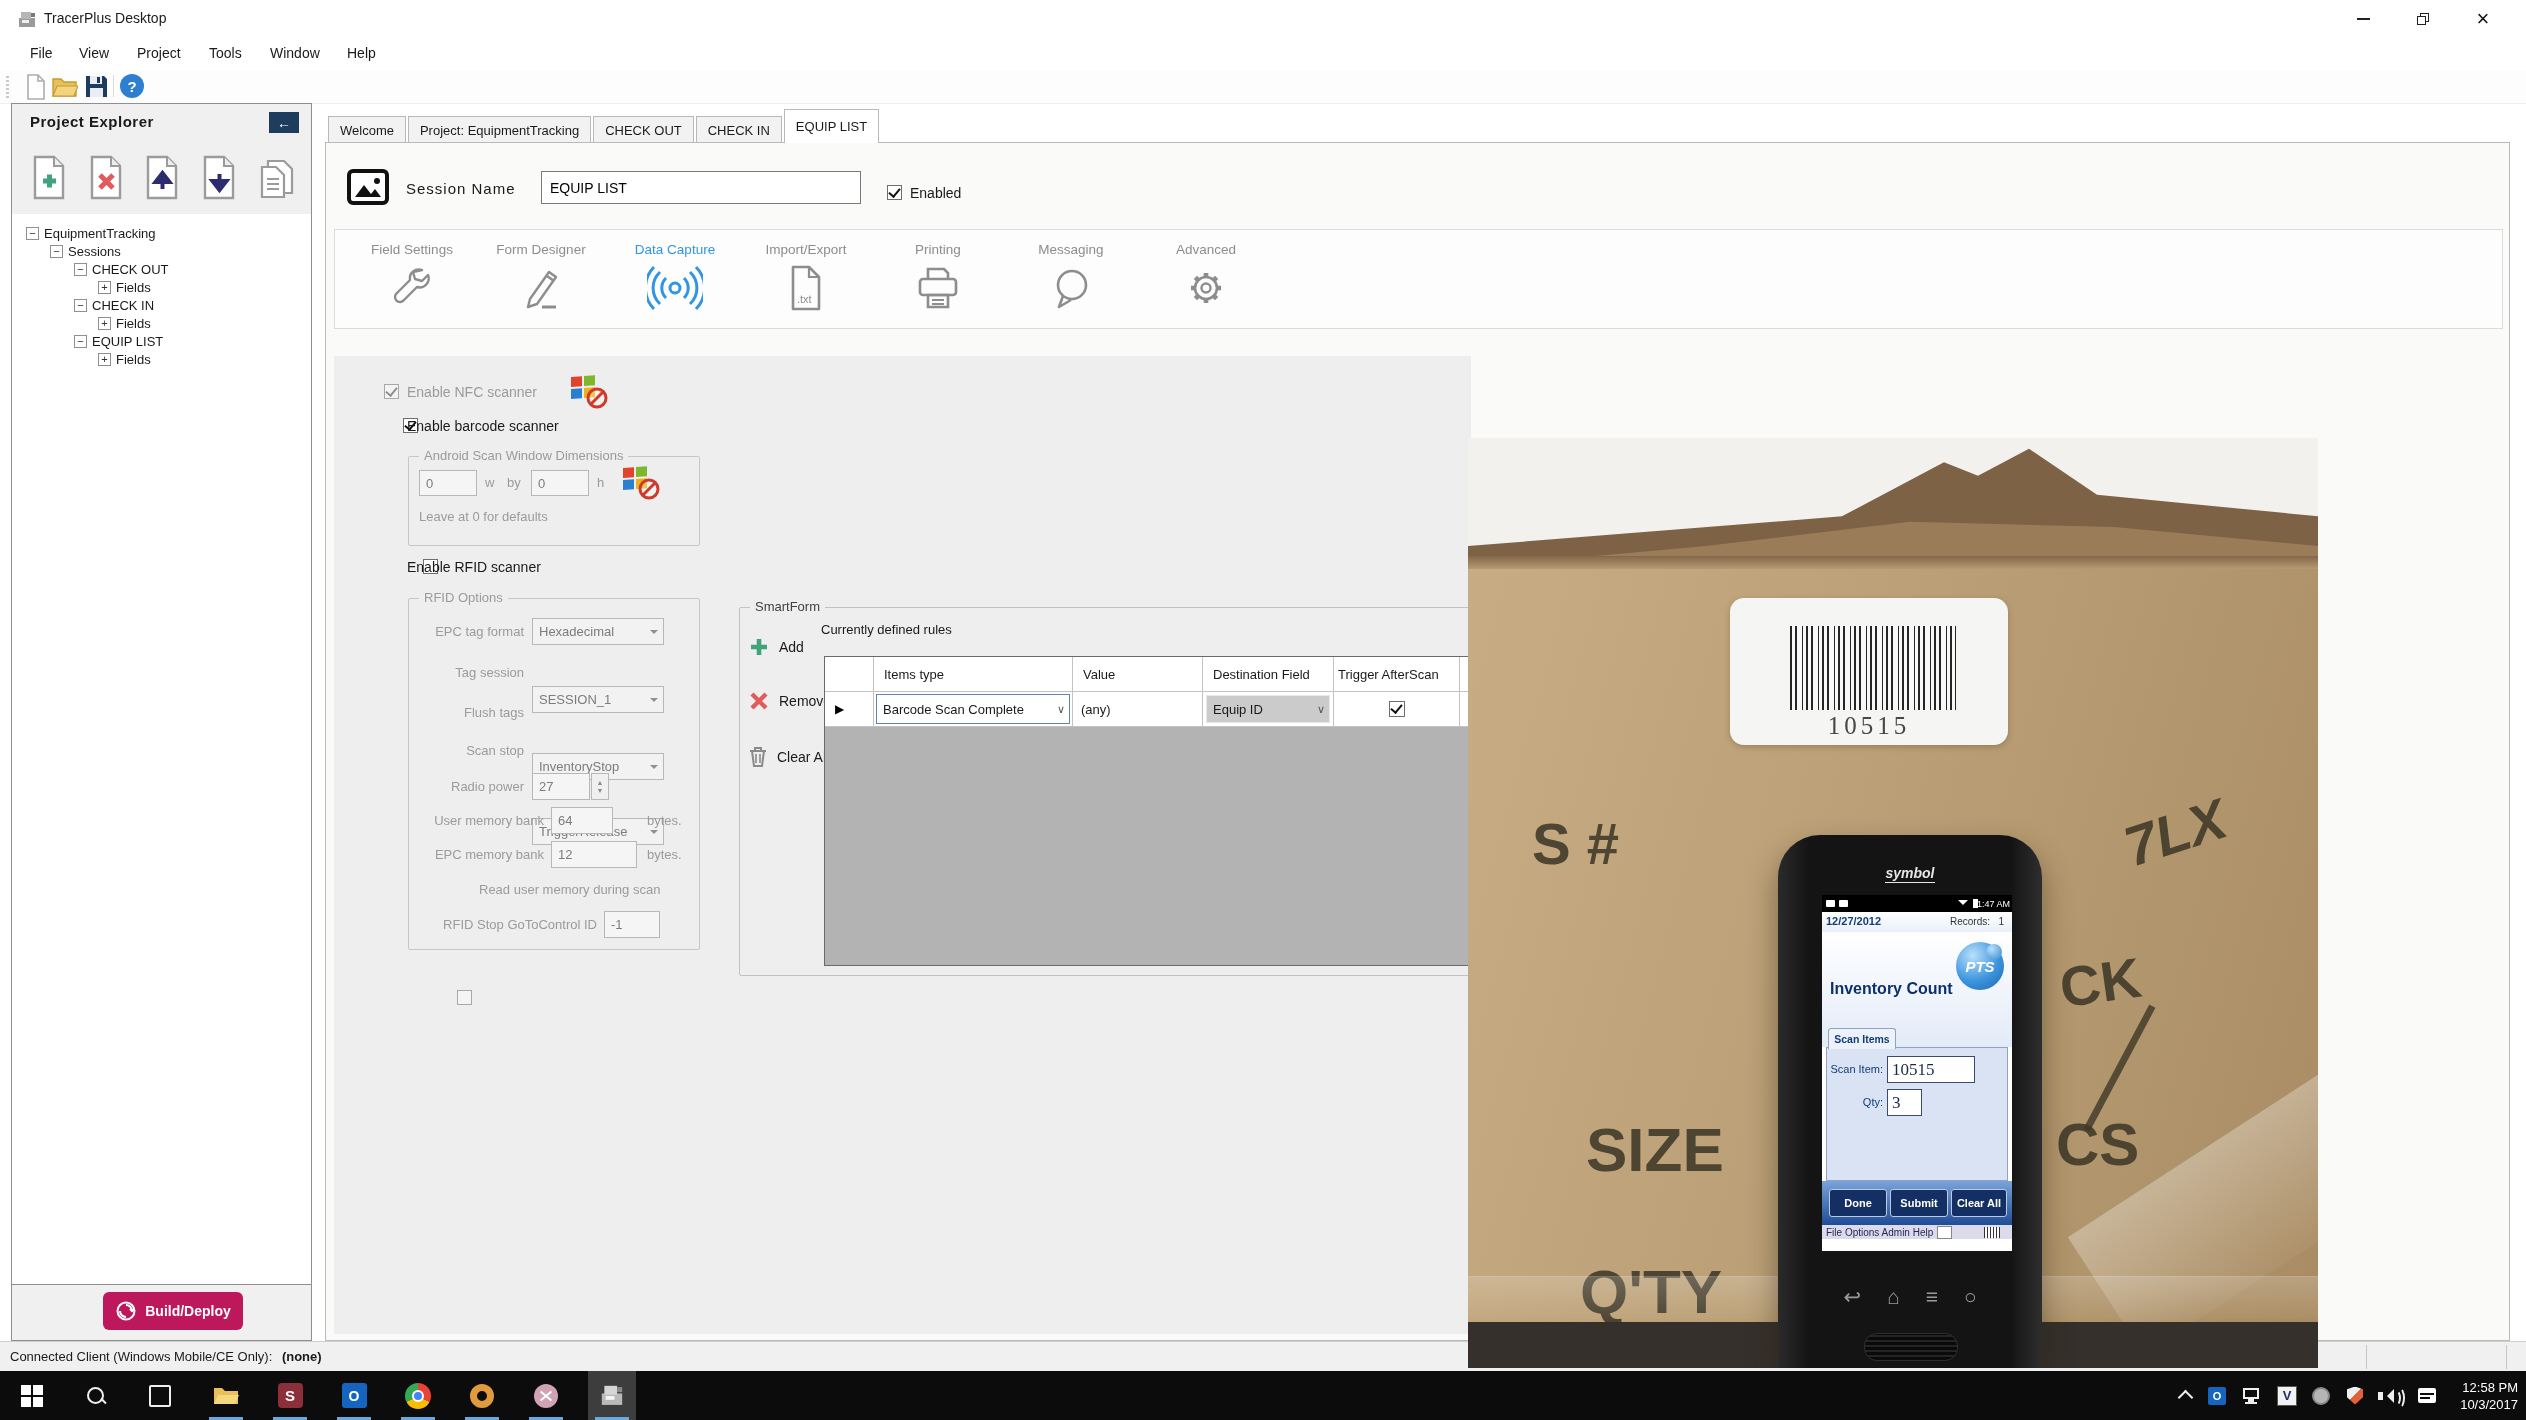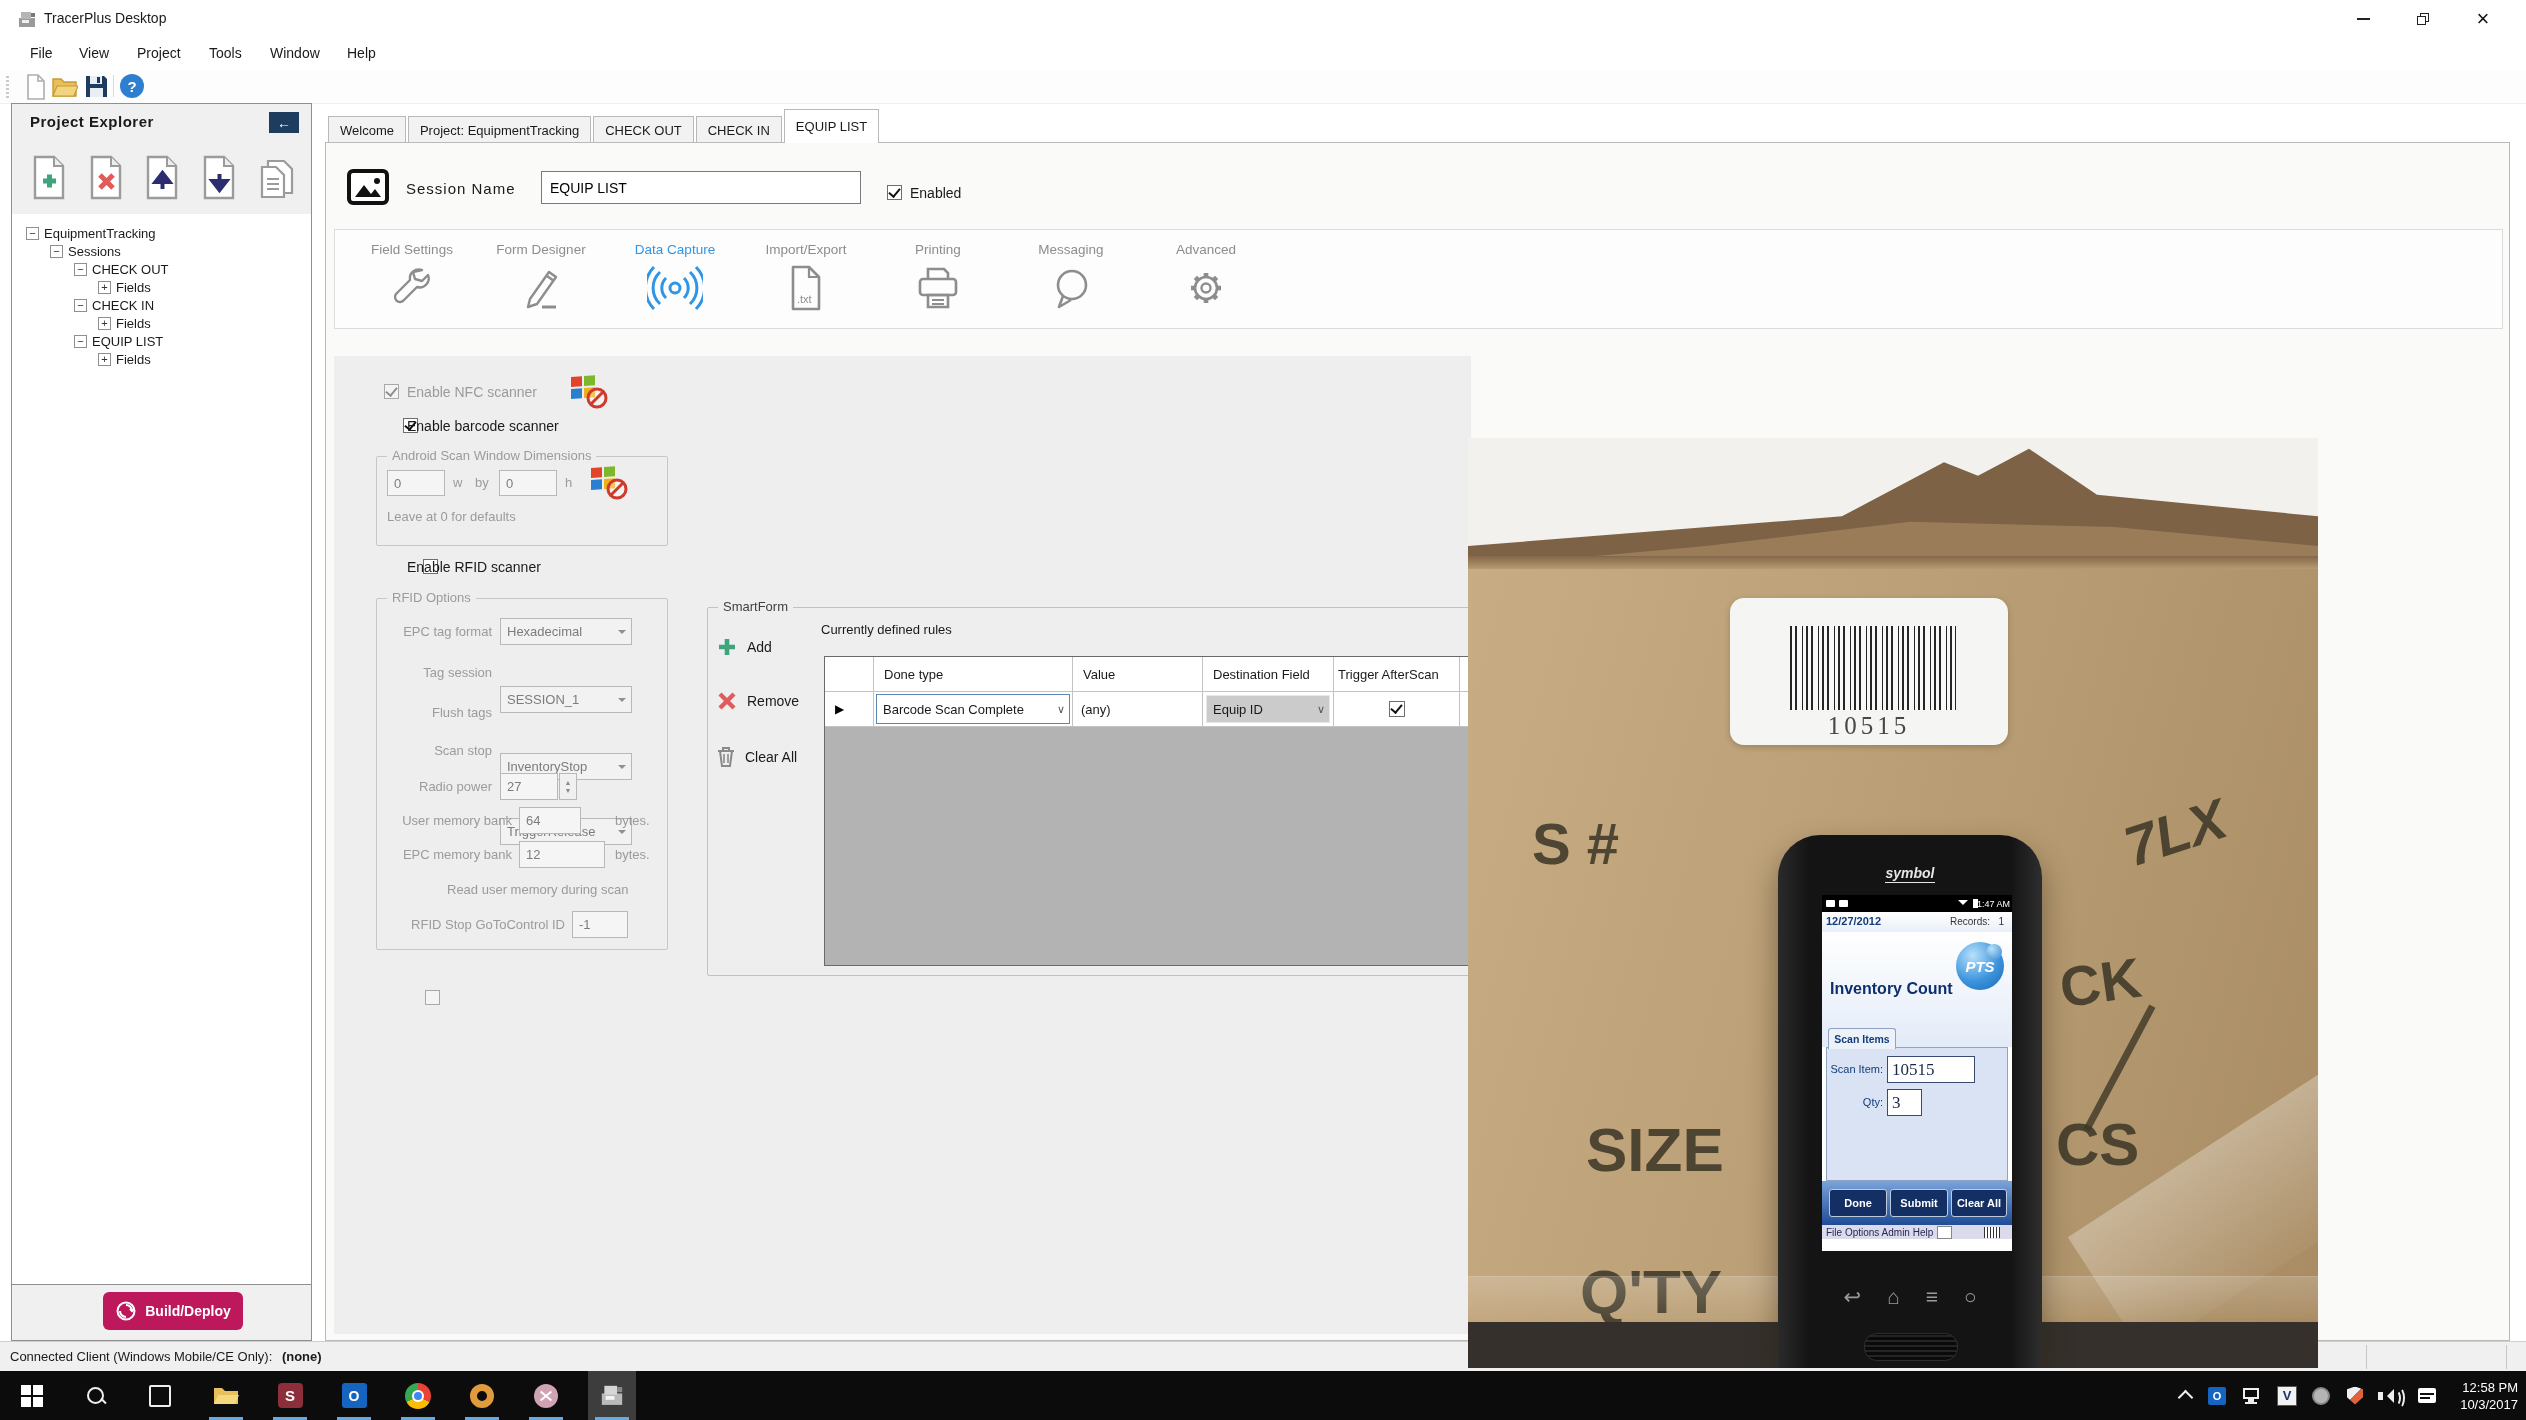--- a/index.html
+++ b/index.html
@@ -49,21 +49,21 @@
   .lbl{font-size:14px;}
   .dis-t{color:#9b9b9b;}
   
   #iconstrip{left:8px;top:86px;width:2169px;height:100px;background:#fdfdfd;border:1px solid #dcdcdc;box-sizing:border-box;}
   .section-item{position:absolute;width:130px;top:12px;text-align:center;}
   .section-item .slab{font-size:13.5px;color:#8d8d8d;}
   .section-item.active .slab{color:#3095e5;}
   .section-item svg{margin-top:6px;}
   
   #graypanel{left:8px;top:213px;width:1137px;height:978px;background:#efeeee;}
-  .grp{position:absolute;border:1px solid #c7c7c7;border-radius:2px;}
+  .grp{position:absolute;border:1px solid #c7c7c7;border-radius:2px;margin-left:32px;}
   .grp .cap{position:absolute;top:-9px;left:10px;background:#efeeee;padding:0 5px;font-size:13px;color:#9b9b9b;white-space:nowrap;}
   .mini-input{background:#f5f5f5;border:1px solid #b8b8b8;color:#7c7c7c;font-size:13px;display:flex;
               align-items:center;padding-left:6px;box-sizing:border-box;}
   .dd{background:#f2f2f2;border:1px solid #b8b8b8;color:#7c7c7c;font-size:13px;display:flex;align-items:center;
       padding:0 18px 0 6px;position:relative;box-sizing:border-box;}
   .dd .arr{position:absolute;right:5px;top:50%;margin-top:-2px;width:0;height:0;border:4px solid transparent;border-top-color:#909090;}
   .rowlbl{position:absolute;font-size:13px;color:#9b9b9b;text-align:right;}
   
   #sf-grp{left:373px;top:251px;width:772px;height:367px;}
   .sf-btn{position:absolute;display:flex;align-items:center;gap:9px;font-size:14px;color:#1a1a1a;}
@@ -479,21 +479,21 @@
           <span>Clear All</span>
         </div>
       </div>
 
       <div class="abs" id="rules-cap">Currently defined rules</div>
 
       
       <div class="abs" id="grid">
         <div class="g-row">
           <div class="g-cell" style="width:49px"></div>
-          <div class="g-cell" style="width:199px">Done type</div>
+          <div class="g-cell" style="width:199px">Items type</div>
           <div class="g-cell" style="width:130px">Value</div>
           <div class="g-cell" style="width:131px">Destination Field</div>
           <div class="g-cell" style="width:126px;padding-left:4px">Trigger AfterScan</div>
           <div class="g-cell" style="width:16px"></div>
         </div>
         <div class="g-row">
           <div class="g-cell" style="width:49px;color:#000;font-size:12px">▶</div>
           <div class="g-cell" style="width:199px;padding:2px">
             <div class="combo" style="width:100%;height:100%">
               <span>Barcode Scan Complete</span>

